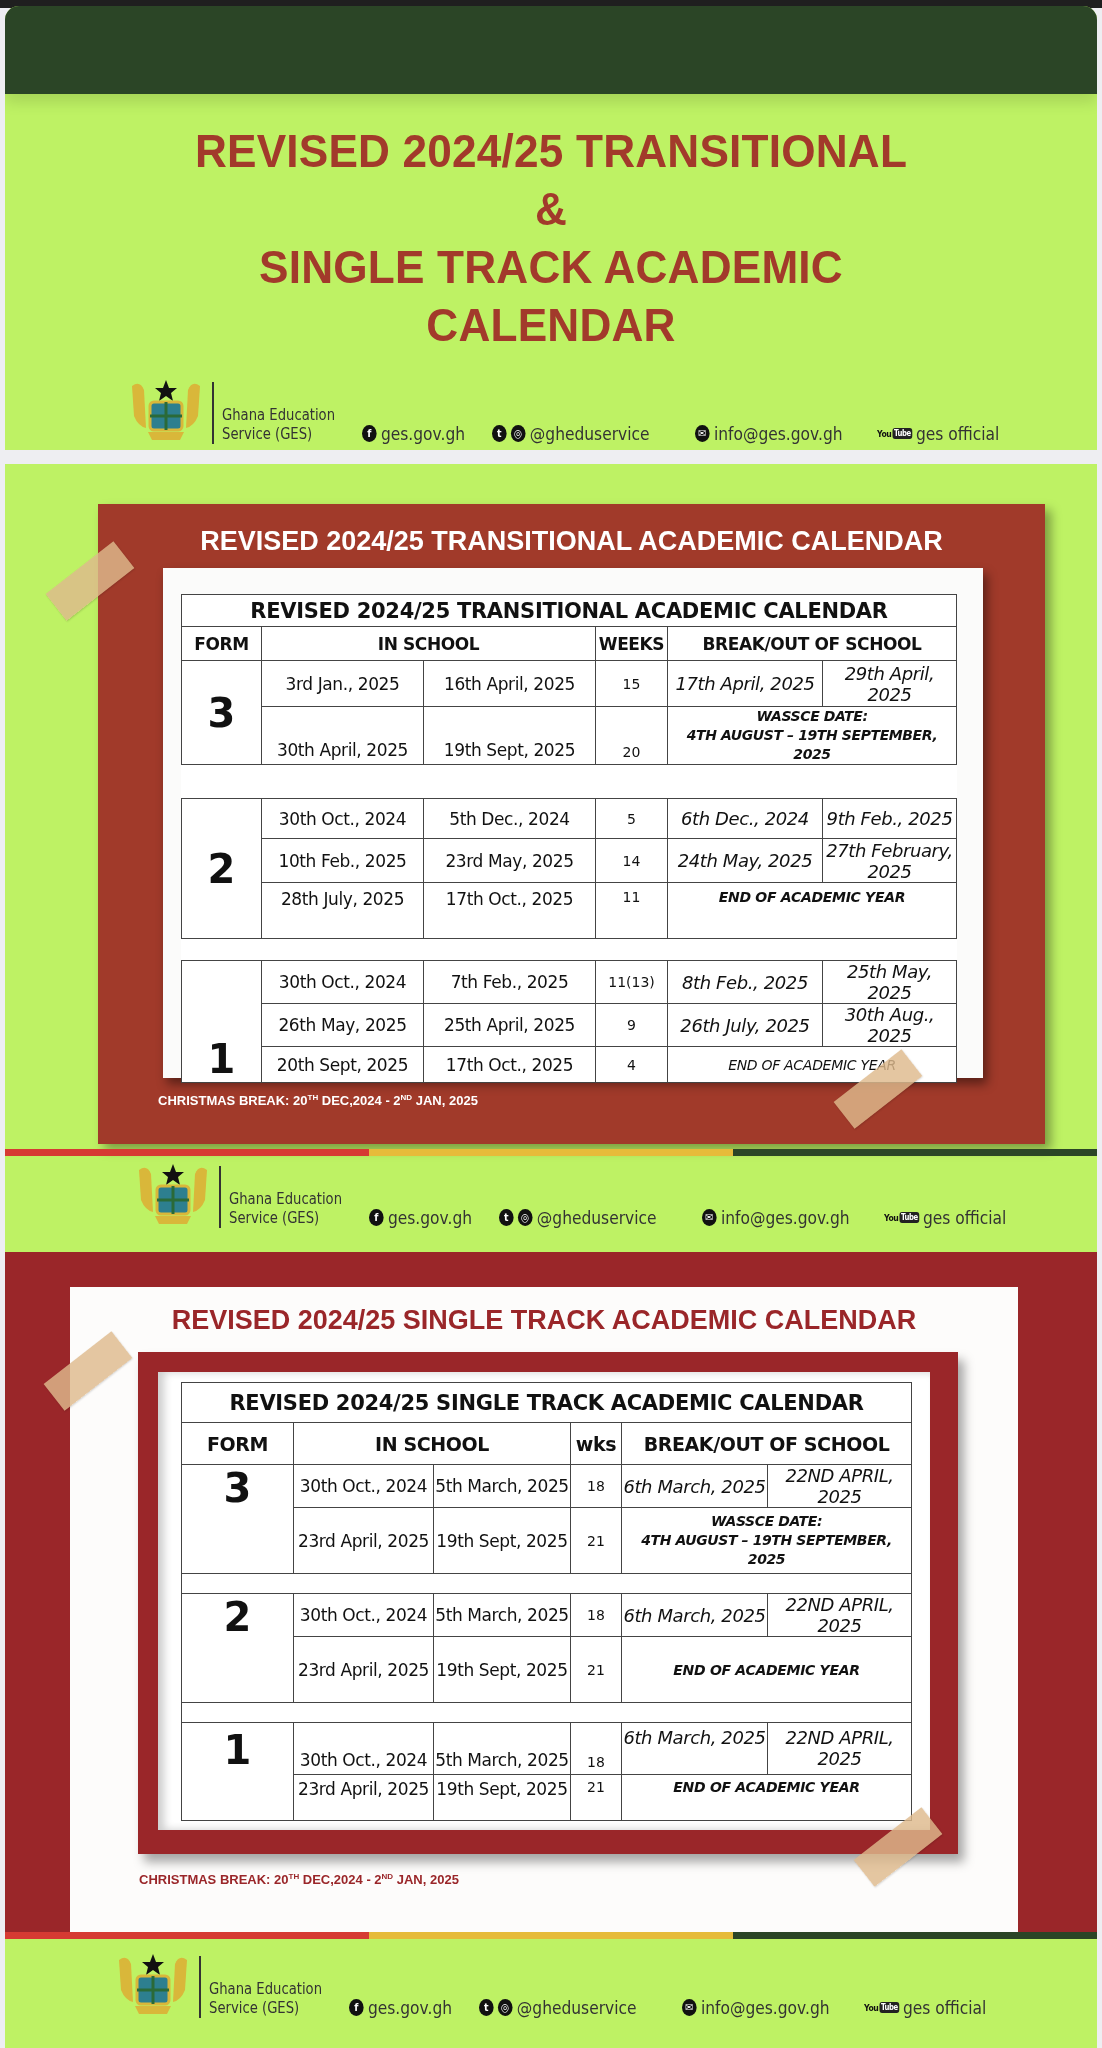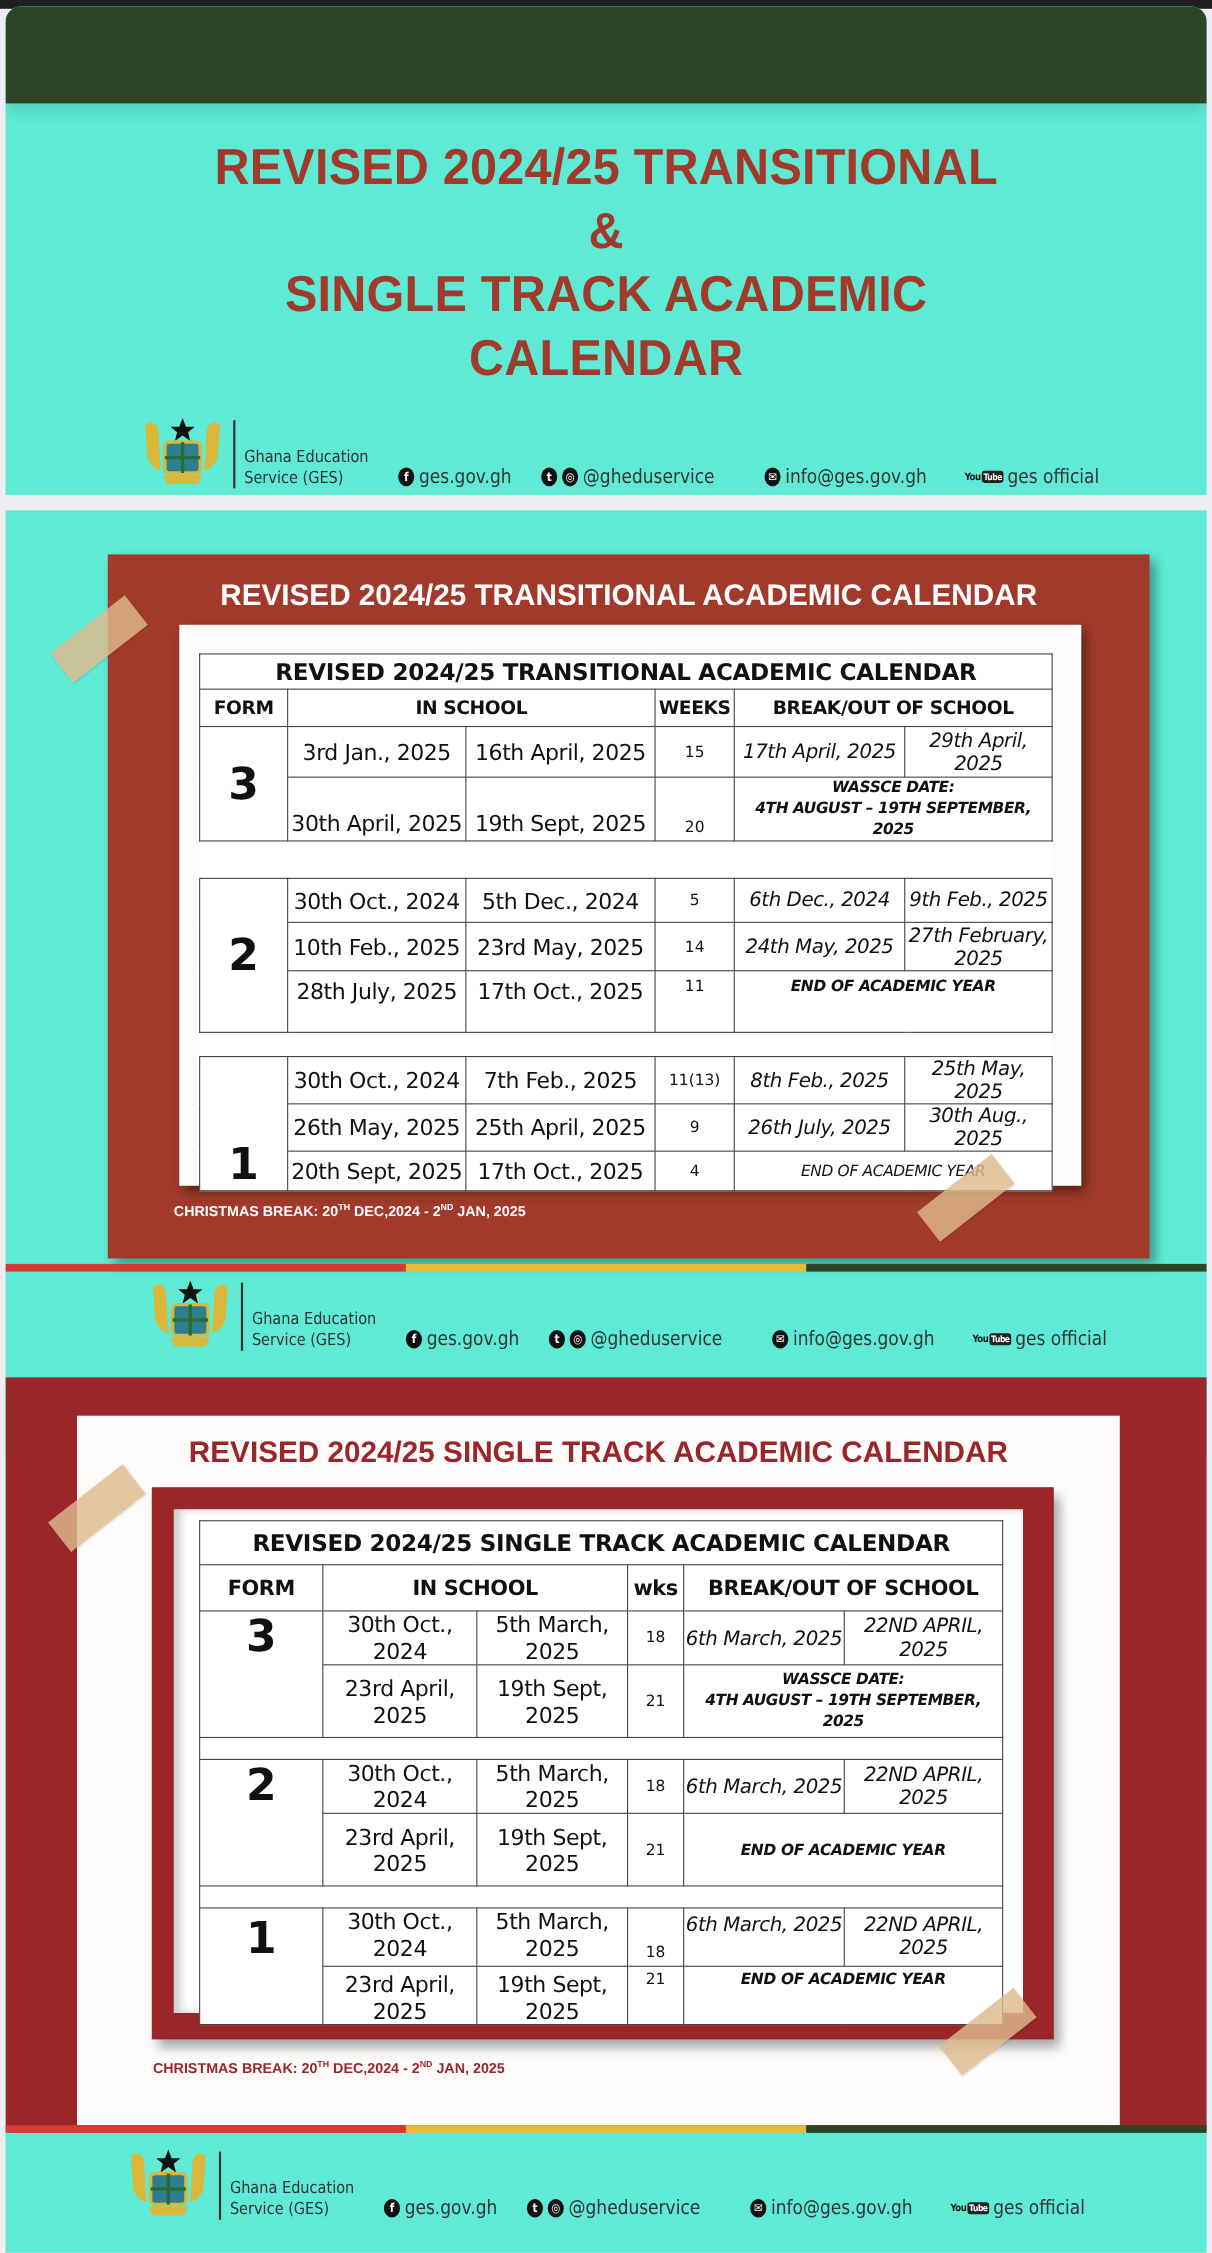--- a/index.html
+++ b/index.html
@@ -1,21 +1,21 @@
 <!DOCTYPE html>
 <html><head>
 <meta charset="utf-8">
 <style>
   * { box-sizing: border-box; margin: 0; padding: 0; }
   html, body { width: 1102px; height: 2048px; overflow: hidden; }
   body { background: #eeeef2; font-family: "Liberation Sans", sans-serif; position: relative; }
 
   .topstrip { position: absolute; left: 0; top: 0; width: 1102px; height: 8px; background: #1f1f1f; }
 
-  .card { position: absolute; left: 5px; width: 1092px; background: #5eead4; overflow: hidden; padding-left: 28px; }
+  .card { position: absolute; left: 5px; width: 1092px; background: #bef264; overflow: hidden; padding-left: 28px; }
   .card1 { top: 6px; height: 444px; border-radius: 14px 14px 0 0; }
   .card2 { top: 464px; height: 860px; }
   .card3 { top: 1252px; height: 904px; }
 
   .greenbar { position: absolute; left: 0; top: 0; width: 100%; height: 88px; background: #2b4526; box-shadow: 0 8px 14px rgba(0,0,0,0.12); }
 
   .main-title { position: absolute; left: 0; width: 100%; top: 116px; text-align: center; color: #a23a2b; font-weight: bold; font-size: 46px; line-height: 58px; letter-spacing: 0.2px; }
   .main-title div { transform: scaleX(0.96); }
 
   
@@ -40,21 +40,21 @@
   .tricolor div { flex: 1; }
 
   .tape { position: absolute; width: 86px; height: 34px; background: rgba(222,186,140,0.82); transform: rotate(-38deg); box-shadow: 0 1px 2px rgba(0,0,0,0.15); }
 
   
   table.cal { border-collapse: collapse; font-family: "DejaVu Sans", sans-serif; color: #111; background: #fff; table-layout: fixed; }
   table.cal td, table.cal th { border: 1.5px solid #444; text-align: center; vertical-align: middle; padding: 0; font-weight: normal; }
   .cal .title-cell { font-weight: bold; font-size: 21px; letter-spacing: -0.3px; }
   .cal .hdr { font-size: 17px; font-weight: bold; letter-spacing: -0.4px; }
   .cal .form-num { font-size: 40px; font-weight: bold; }
-  .cal .d { font-size: 20px; letter-spacing: -0.4px; }
+  .cal .d { font-size: 17px; letter-spacing: -0.4px; }
   .cal .b { font-size: 18px; font-style: italic; letter-spacing: -0.4px; }
   .cal .w { font-size: 14px; }
   .cal .gap td { height: 16px; }
   .cal .end { font-size: 14px; font-style: italic; font-weight: bold; letter-spacing: -0.3px; }
   .cal .wassce { font-size: 14px; font-style: italic; font-weight: bold; line-height: 19px; letter-spacing: -0.4px; }
 
   .t1 { position: absolute; left: 18px; top: 26px; width: 775px; }
 
   .panel3-outer { position: absolute; left: 0; top: 0; width: 100%; height: 685px; background: #9a2629; }
   .paper3 { position: absolute; left: 65px; top: 35px; width: 948px; height: 645px; background: #fdfcfb; }

